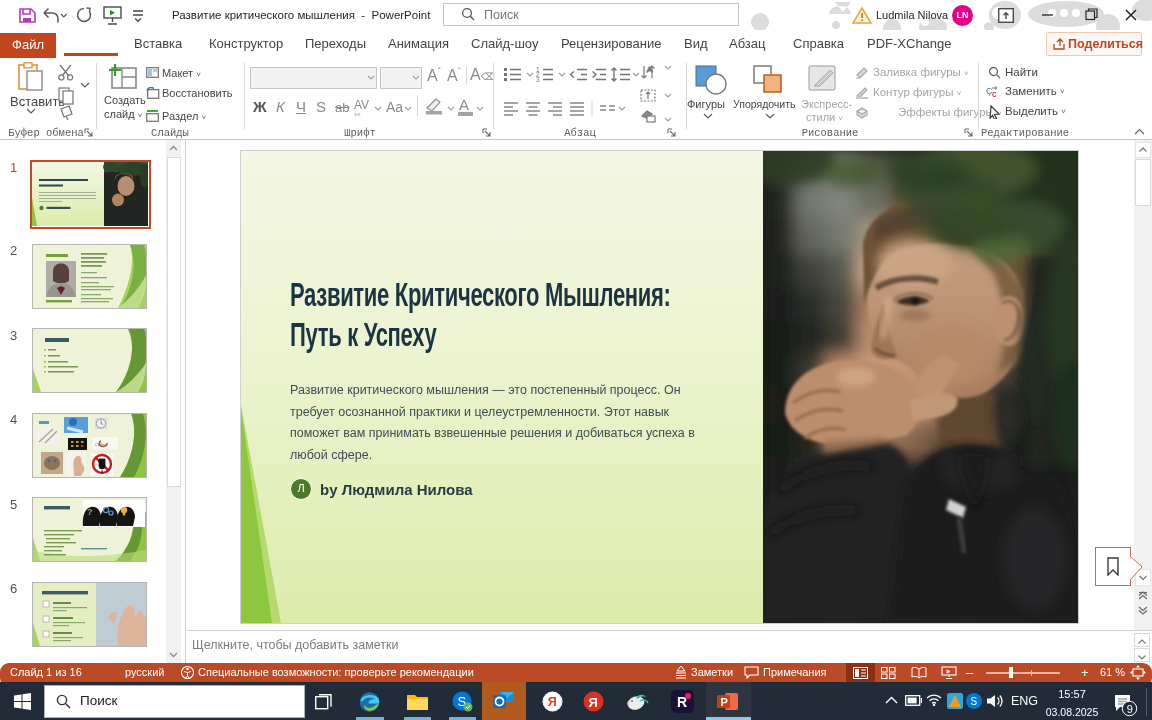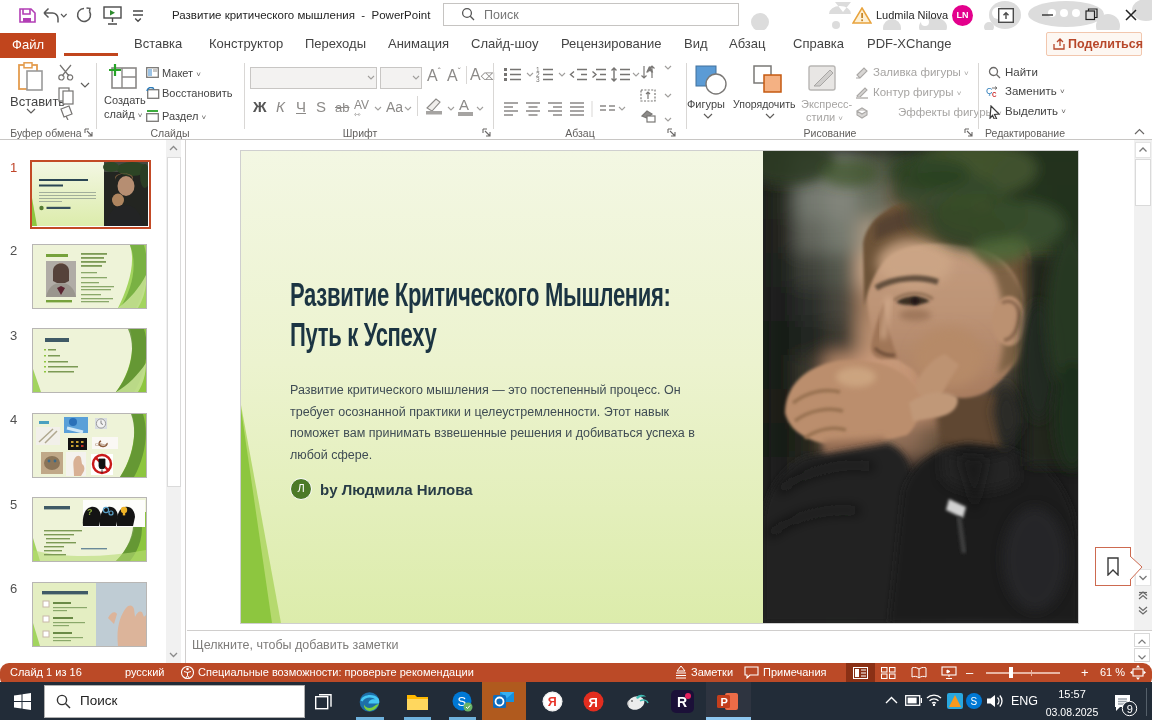--- a/index.html
+++ b/index.html
@@ -5,21 +5,21 @@
 * { margin:0; padding:0; box-sizing:border-box; }
 html,body { width:1152px; height:720px; overflow:hidden; }
 body { font-family:"Liberation Sans", sans-serif; position:relative; background:#fff; }
 .abs { position:absolute; }
 
 #titlebar { position:absolute; left:0; top:0; width:1152px; height:30px; background:#fff; overflow:hidden; }
 #tabrow { position:absolute; left:0; top:30px; width:1152px; height:28px; background:#fff; }
 #ribbon { position:absolute; left:0; top:58px; width:1152px; height:82px; background:#fff; border-bottom:1px solid #c8c6c4; }
 .tab { position:absolute; top:3px; font-size:13px; color:#444; }
 .gsep { position:absolute; top:5px; width:1px; height:66px; background:#d9d7d5; }
-.glabel { position:absolute; top:69px; font-size:10.5px; color:#605e5c; text-align:center; }
+.glabel { position:absolute; top:69px; font-size:10.5px; color:#605e5c; text-align:center;font-family:Liberation Mono, monospace; }
 .launch { position:absolute; top:127px; width:10px; height:10px; }
 .icong { color:#6a6867; }
 
 #mainarea { position:absolute; left:0; top:140px; width:1152px; height:523px; background:#fff; }
 #panel { position:absolute; left:0; top:0; width:186px; height:523px; background:#fff; border-right:1px solid #d0cecd; }
 .thumbnum { position:absolute; font-size:13px; color:#515151; }
 .thumb { position:absolute; left:32px; width:115px; height:65px; background:#fff; border:1px solid #b8b6b4; overflow:hidden; }
 #editor { position:absolute; left:187px; top:0; width:947px; height:523px; background:#fff; }
 #vscroll { position:absolute; left:1134px; top:0; width:18px; height:523px; background:#f1f1f1; }
 

